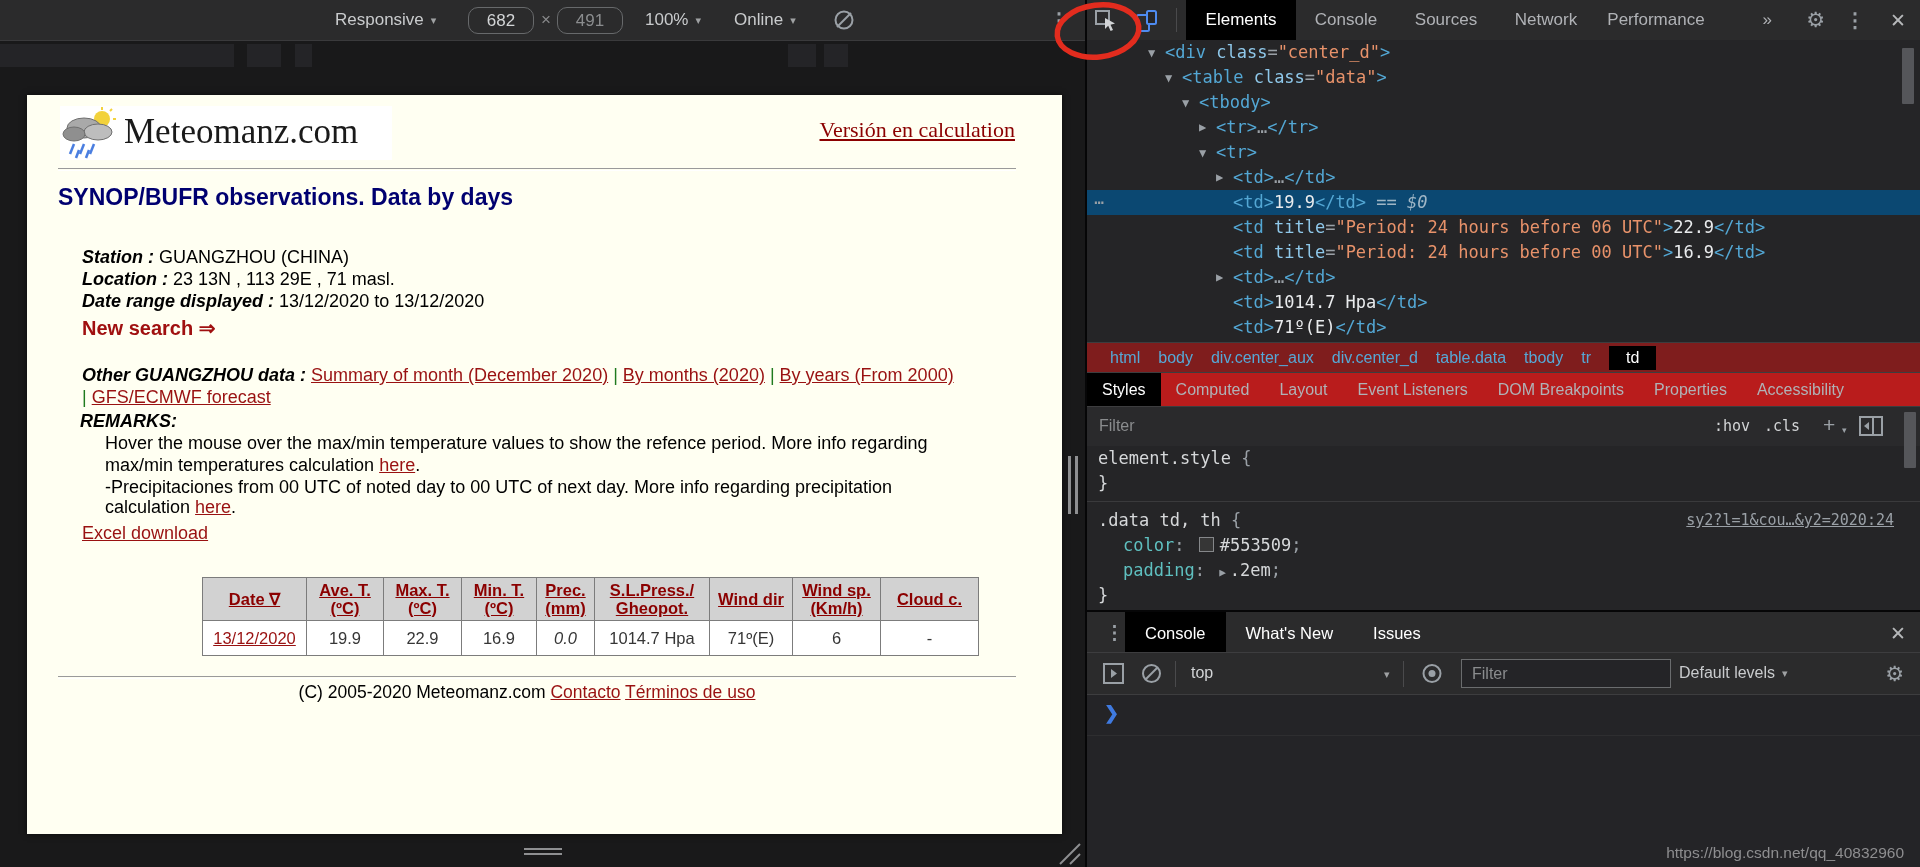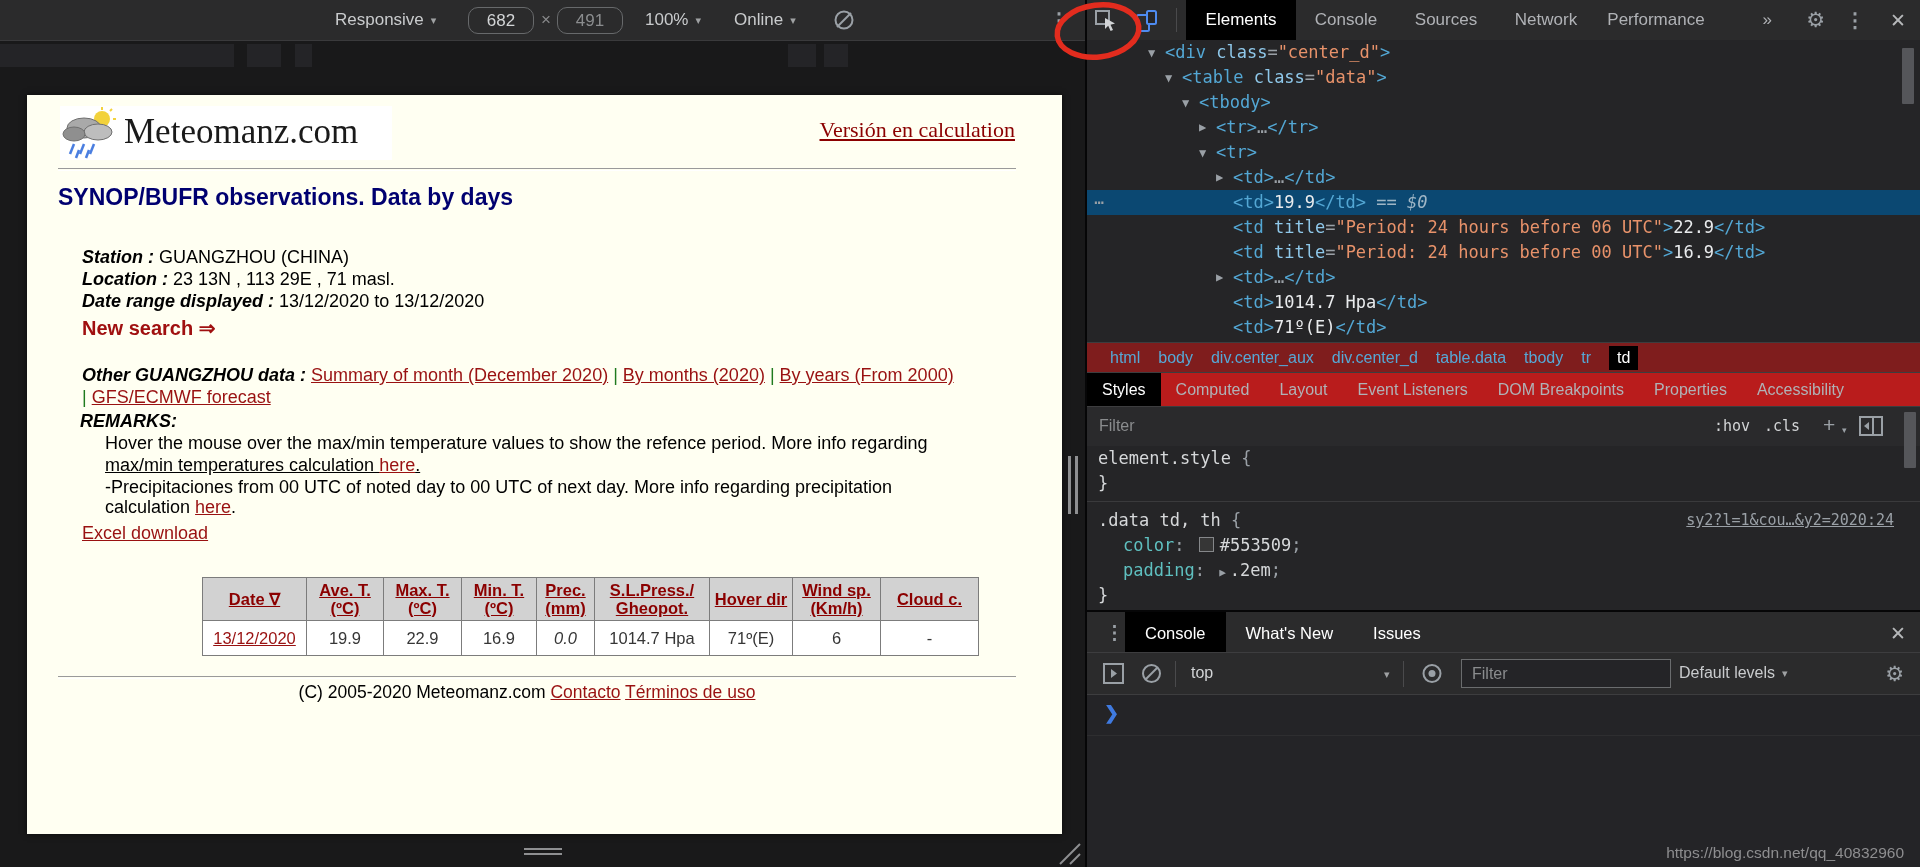--- a/index.html
+++ b/index.html
@@ -30,21 +30,21 @@
   .iline:nth-child(1){top:152px;}.iline:nth-child(2){top:174px;}.iline:nth-child(3){top:196px;}
   .new-search{position:absolute;left:55px;top:221px;font-size:20px;font-weight:bold;color:#a01010;}
   .pline{position:absolute;font-size:18px;white-space:nowrap;}
   .plink{color:#991111;text-decoration:underline;}
   .psep{color:#1f7a1f;}
   .blab{font-weight:bold;font-style:italic;color:#000;}
   #other-line{left:55px;top:270px;}
   #gfs-line{left:55px;top:292px;}
   #remarks-label{left:53px;top:316px;}
   .rline{position:absolute;left:78px;font-size:18px;white-space:nowrap;}
-  .rline:nth-child(1){top:338px;}.rline:nth-child(2){top:360px;text-decoration:underline;}
+  .rline:nth-child(1){top:338px;}.rline:nth-child(2){top:360px;}
   .rline:nth-child(3){top:382px;}.rline:nth-child(4){top:402px;}
   #excel-line{left:55px;top:428px;}
   table.wx{position:absolute;left:175px;top:482px;border-collapse:collapse;font-size:16.5px;}
   table.wx th,table.wx td{border:1px solid #7c7c7c;text-align:center;vertical-align:middle;}
   table.wx th{background:#d2d2d2;height:42px;line-height:18px;padding:0 4px;}
   table.wx th span{color:#8b0000;font-weight:bold;text-decoration:underline;}
   table.wx td{height:32px;color:#363636;background:#ffffff;}
   table.wx td.lnk{color:#991111;text-decoration:underline;}
   table.wx td.ital{font-style:italic;}
   .footer{position:absolute;left:100px;top:587px;width:800px;text-align:center;font-size:17.5px;color:#000;white-space:nowrap;}
@@ -71,21 +71,21 @@
   .trow.sel{background:#0b4872;}
   .tarrow{position:absolute;color:#9aa0a6;font-size:12px;}
   .tmark{position:absolute;left:7px;color:#9aa0a6;letter-spacing:1px;}
   .sg-tag{color:#53a7d4;}.sg-attr{color:#8fc8ea;}.sg-punct{color:#9aa0a6;}
   .sg-str{color:#e8926a;}.sg-plain{color:#e9ebed;}.sg-dots{color:#9aa0a6;}
   .sg-meta{color:#9fb6c6;font-style:italic;}
   
   .crumbs{position:absolute;left:0;top:342px;width:100%;height:30px;background:#7f1d1d;border-top:1px solid #3d3d3f;
           display:flex;align-items:center;gap:18px;padding-left:23px;box-sizing:border-box;font-size:16px;}
   .crumb{color:#56a8d6;}
-  .crumb.sel{background:#000000;color:#ffffff;padding:3px 8px;}
+  .crumb.sel{background:#000000;color:#ffffff;padding:3px 17px;}
   
   .sbtabs{position:absolute;left:0;top:372px;width:100%;height:34px;background:#b91c1c;border-top:1px solid #3d3d3f;
           display:flex;align-items:center;gap:0;padding-left:0;font-size:16px;}
   .sbtab{color:#b0b2b6;height:34px;display:flex;align-items:center;padding:0 15px;}
   .sbtab.sel{background:#000000;color:#ffffff;}
   
   .sfilter{position:absolute;left:0;top:406px;width:100%;height:40px;background:#2a2a2c;border-top:1px solid #3d3d3f;}
   .sfilter .ph{position:absolute;left:12px;top:10px;color:#8a8c8e;font-size:16px;}
   .sfilter .hov{position:absolute;left:627px;top:10px;color:#d2d4d6;font-size:15px;font-family:"DejaVu Sans Mono",monospace;}
   .sfilter .cls{position:absolute;left:677px;top:10px;color:#d2d4d6;font-size:15px;font-family:"DejaVu Sans Mono",monospace;}
@@ -193,21 +193,21 @@
 
     <table class="wx">
       <thead>
           <tr id="wx-head">
             <th style="width: 95px;"><span>Date ∇</span></th>
             <th style="width: 68px;"><span>Ave. T.<br>(ºC)</span></th>
             <th style="width: 69px;"><span>Max. T.<br>(ºC)</span></th>
             <th style="width: 66px;"><span>Min. T.<br>(ºC)</span></th>
             <th style="width: 49px;"><span>Prec.<br>(mm)</span></th>
             <th style="width: 106px;"><span>S.L.Press./<br>Gheopot.</span></th>
-            <th style="width: 74px;"><span>Hover dir</span></th>
+            <th style="width: 74px;"><span>Wind dir</span></th>
             <th style="width: 79px;"><span>Wind sp.<br>(Km/h)</span></th>
             <th style="width: 89px;"><span>Cloud c.</span></th>
           </tr>
         </thead>
       <tbody>
           <tr id="wx-row">
             <td class="lnk">13/12/2020</td>
             <td>19.9</td>
             <td>22.9</td>
             <td>16.9</td>

